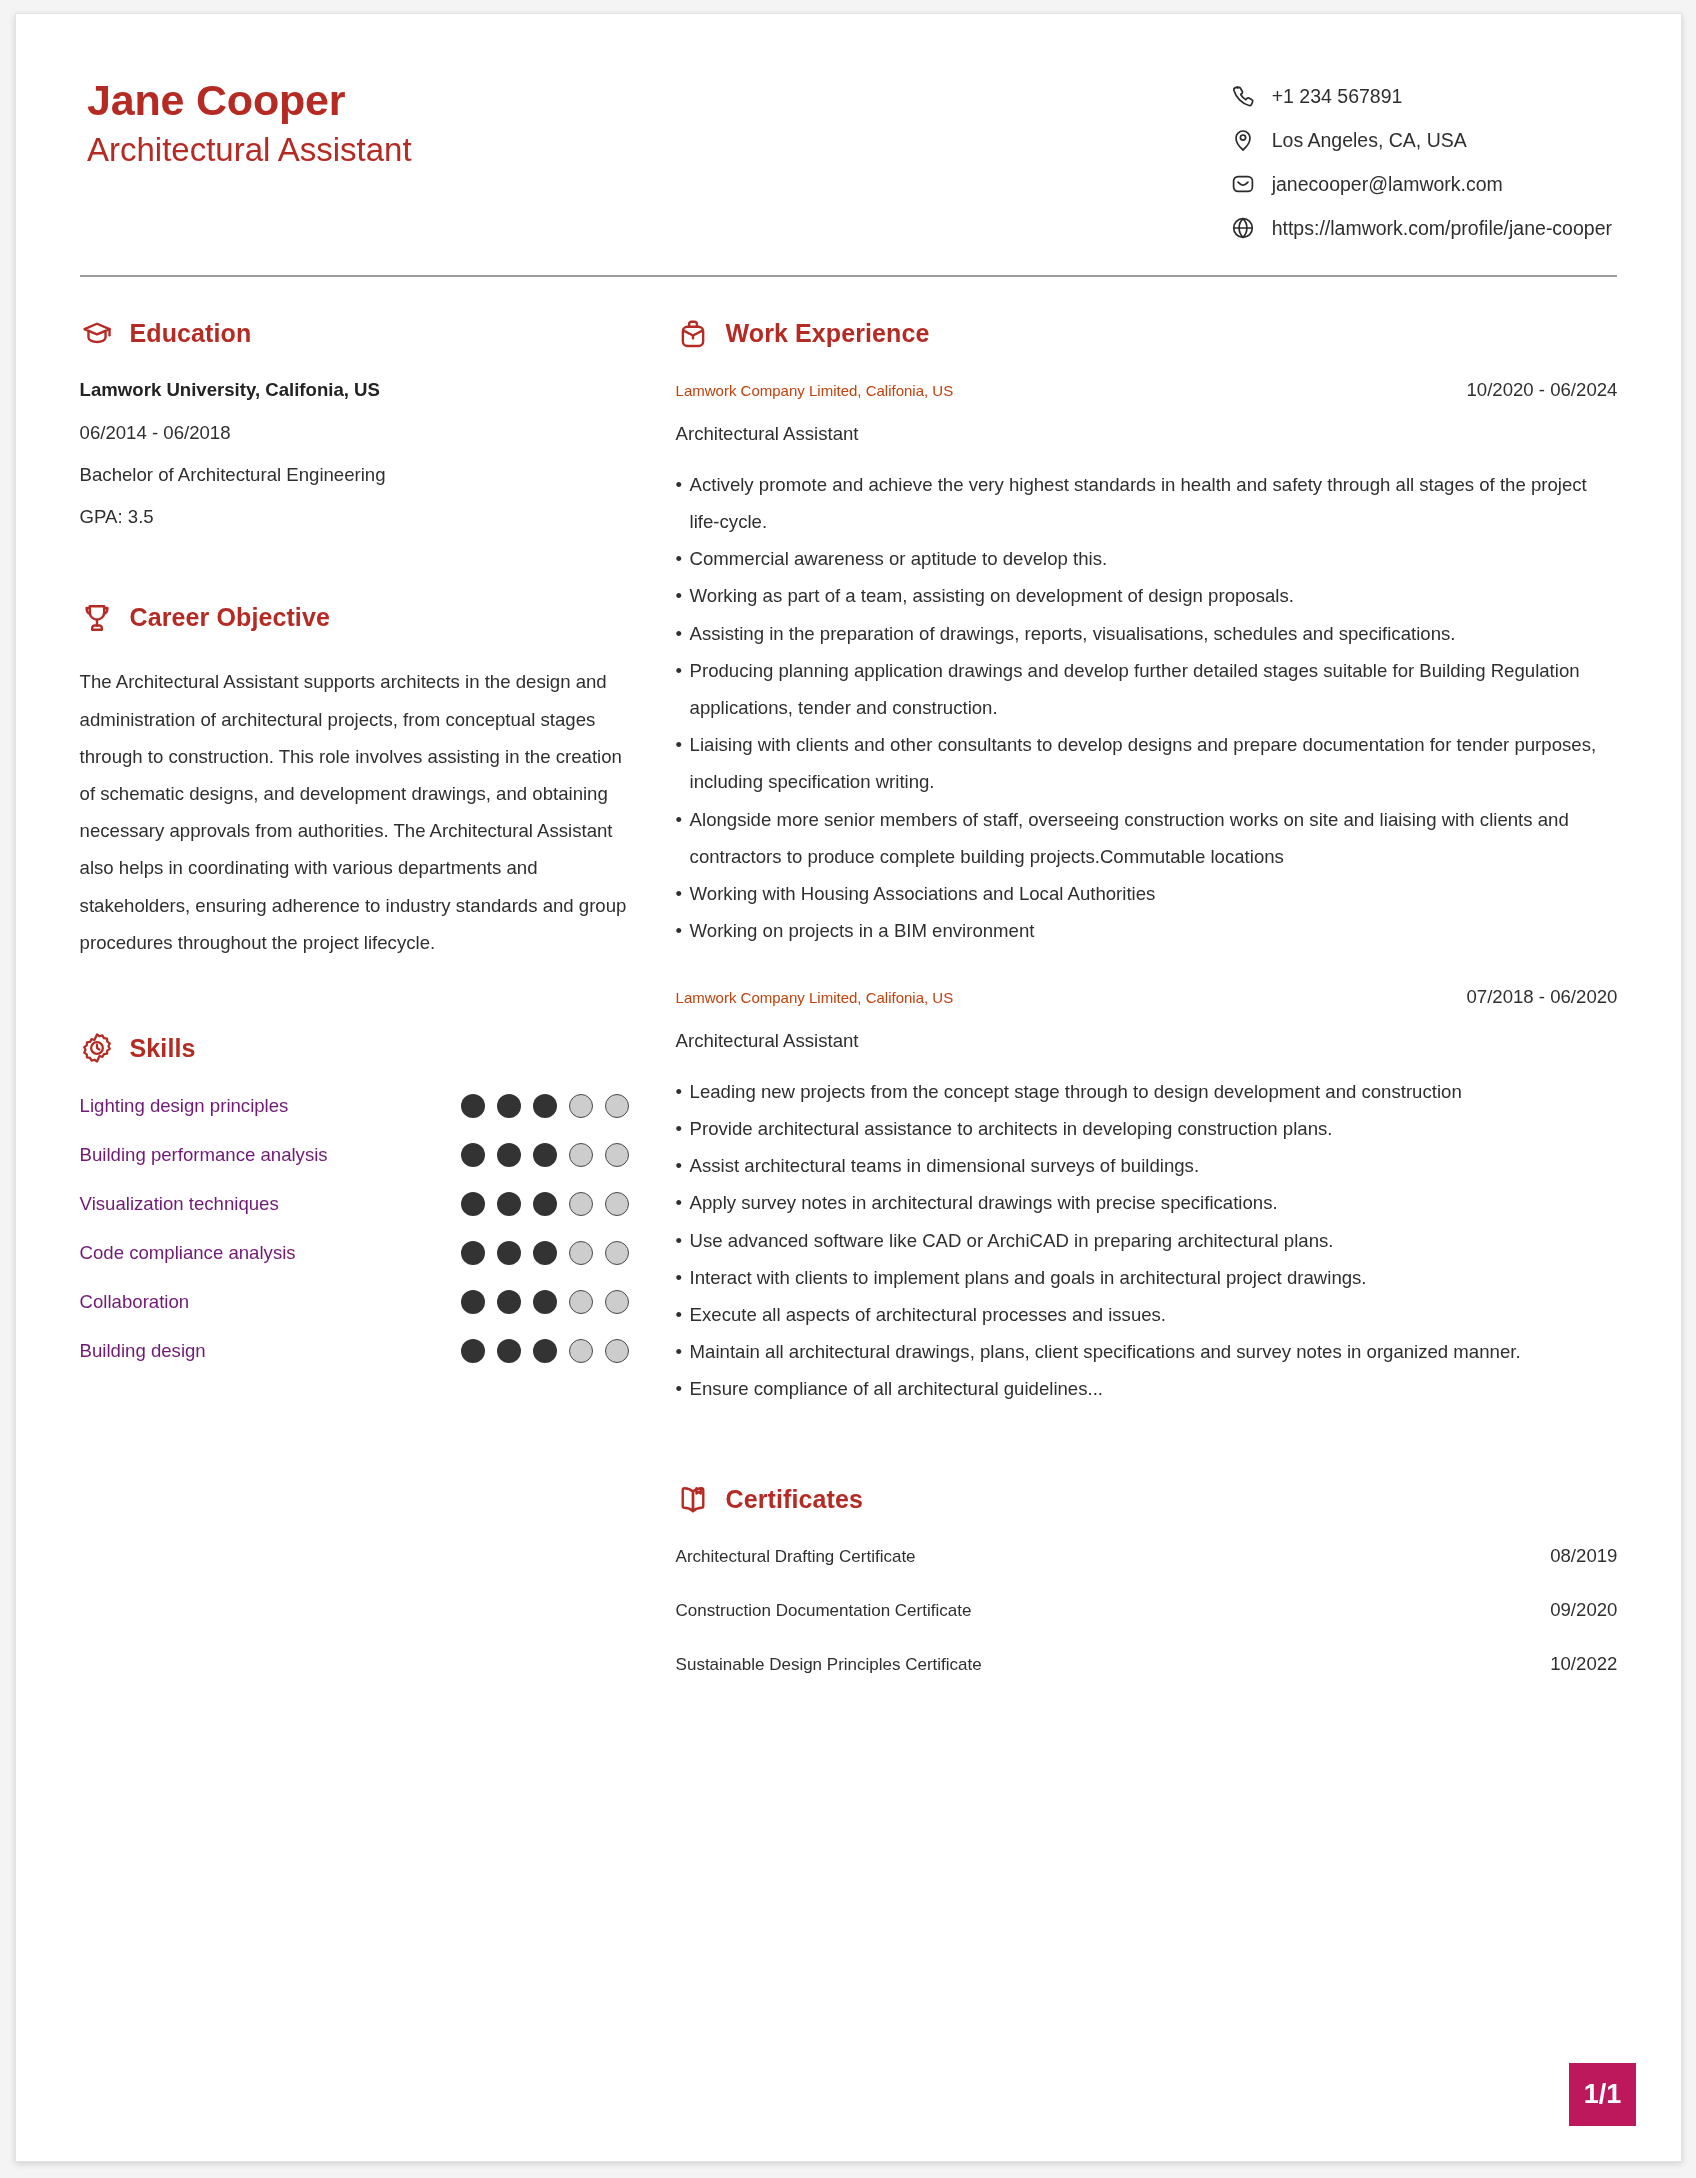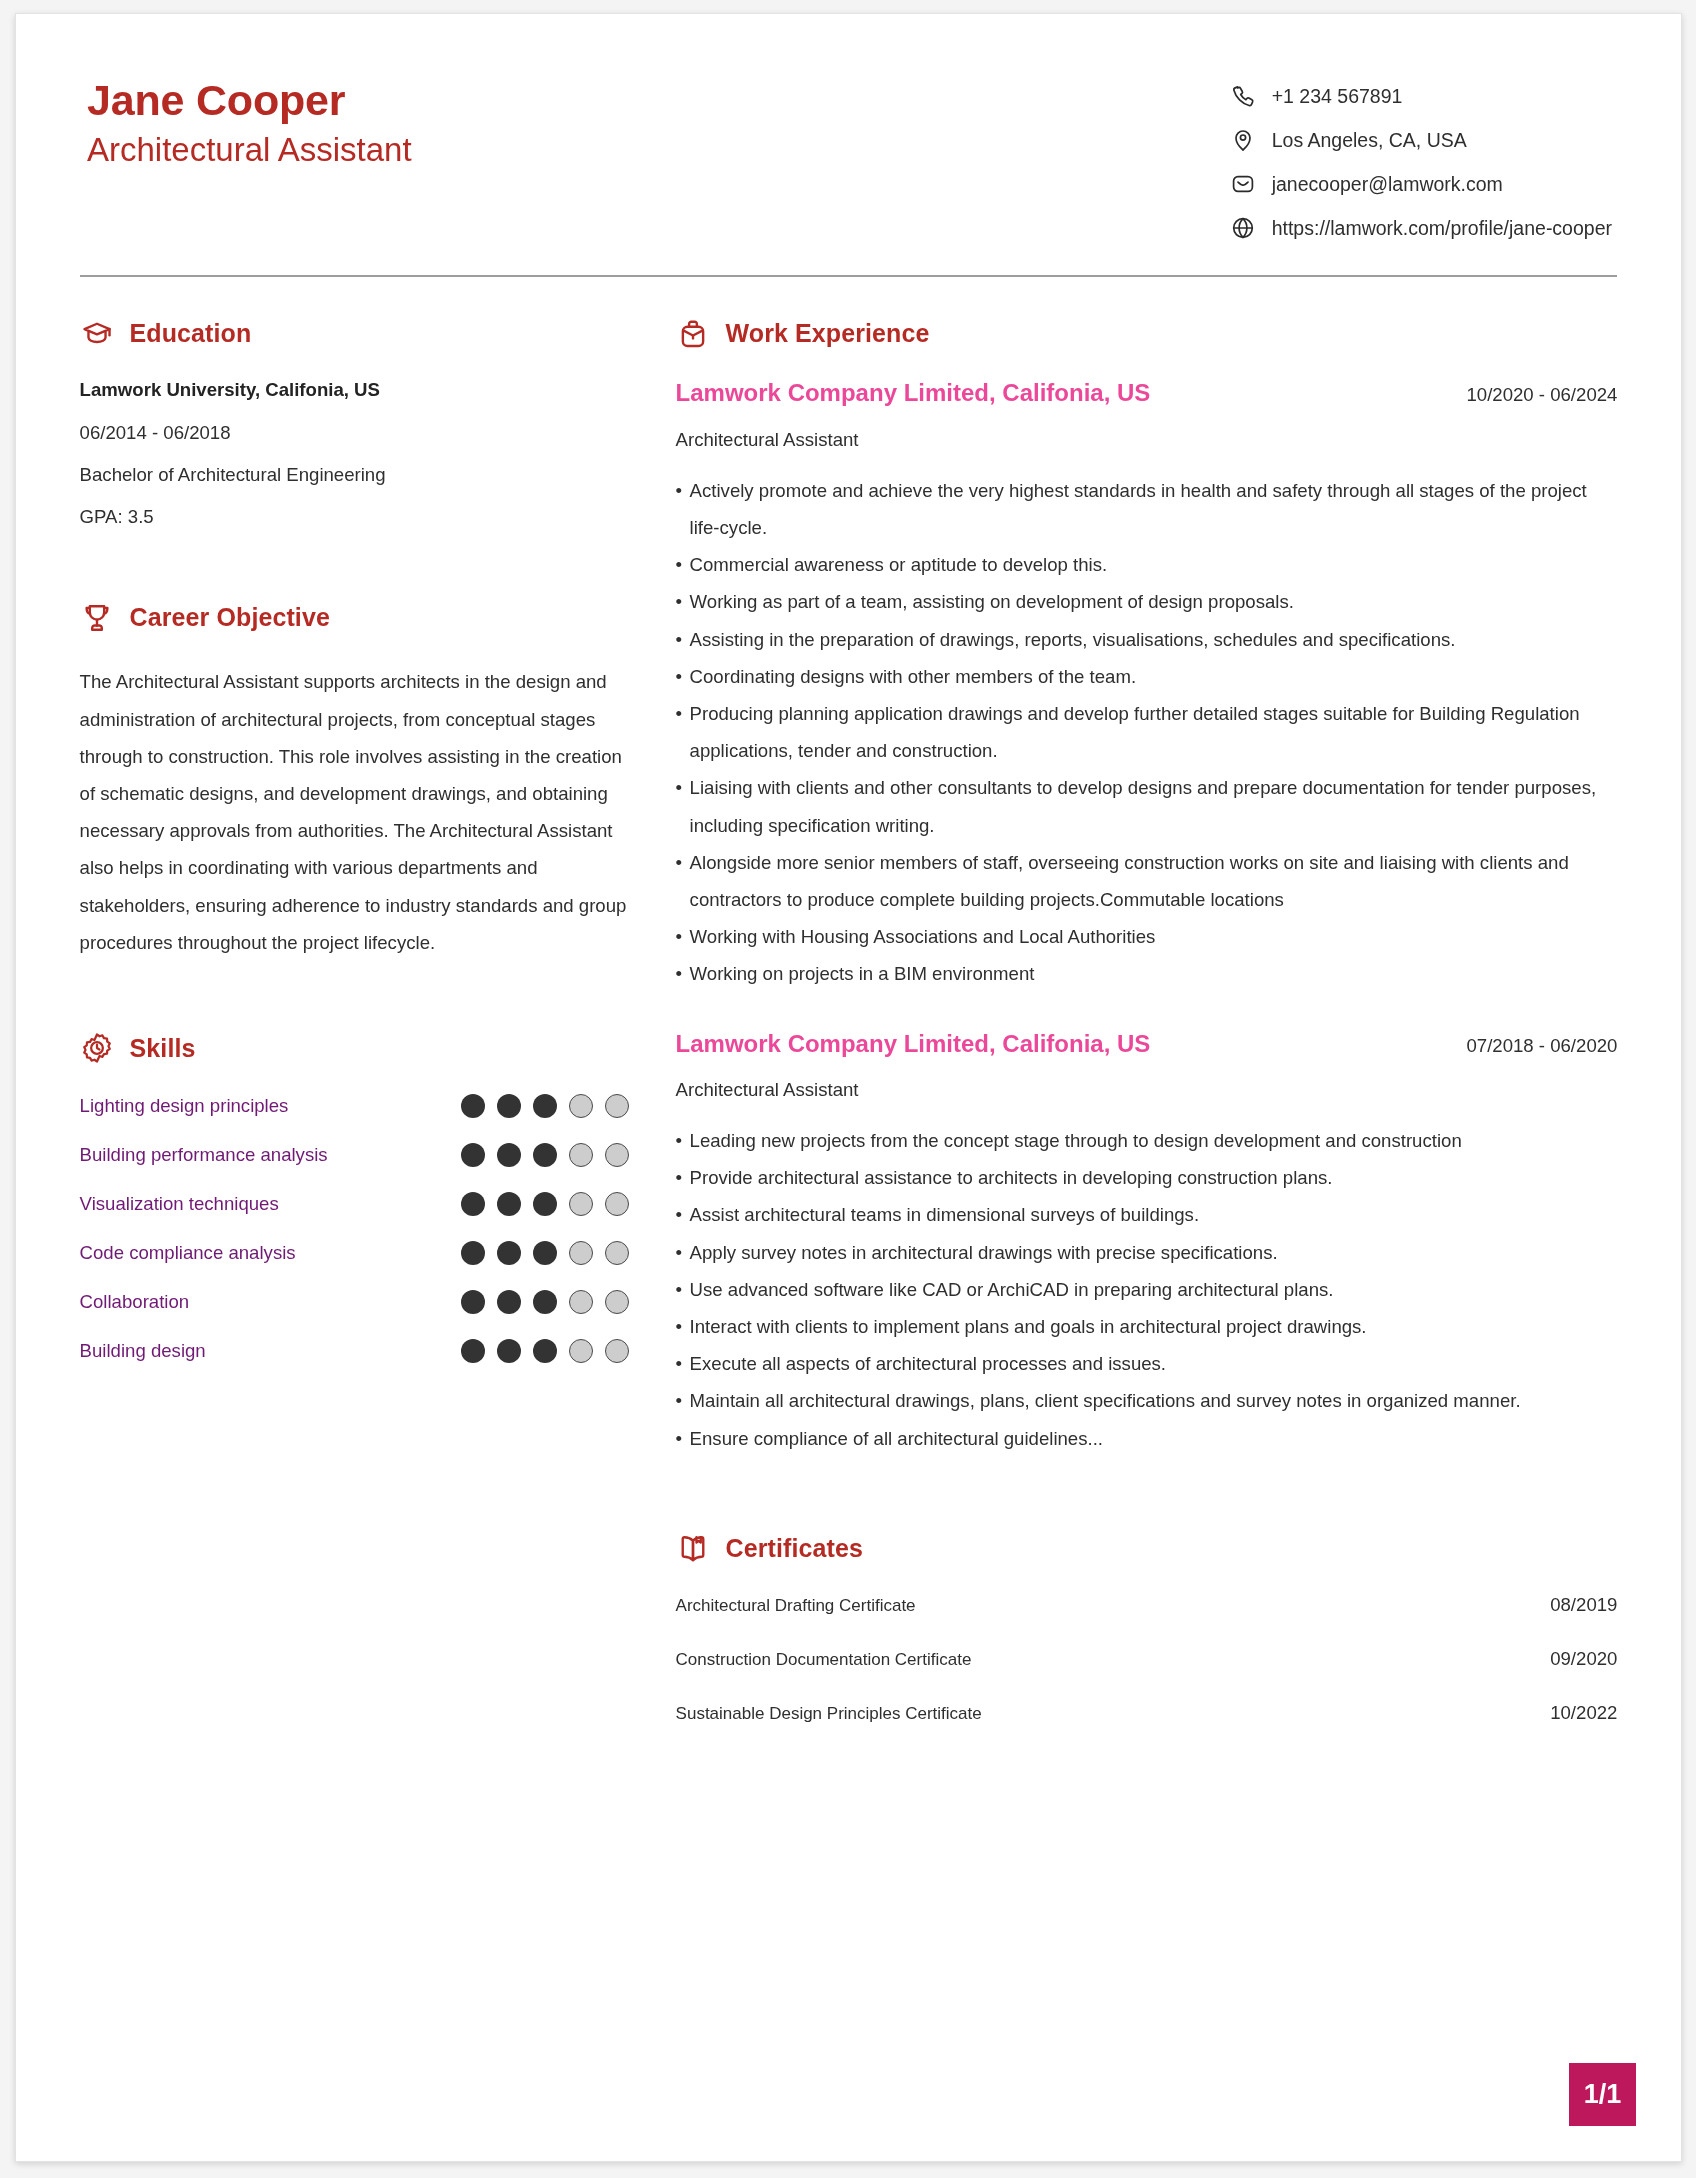--- a/index.html
+++ b/index.html
@@ -187,23 +187,23 @@
   .job { margin-bottom: 0; }
 
   .job-headline {
     display: flex;
     justify-content: space-between;
     align-items: baseline;
     gap: 18.6px;
     margin-bottom: 21.3px;
   }
   .job-company {
-    font-size: 24px;
-    font-weight: 700;
-    color: #ec4899;
+    font-size: 15px;
+    font-weight: 400;
+    color: #c2410c;
   }
   .job-dates {
     font-size: 18.6px;
     color: #2f2f2f;
     white-space: nowrap;
   }
   .job-role {
     font-size: 18.6px;
     color: #2f2f2f;
     margin-bottom: 21.3px;
@@ -462,21 +462,20 @@
                 <div class="job-headline">
                   <span class="job-company">Lamwork Company Limited, Califonia, US</span>
                   <span class="job-dates">10/2020 - 06/2024</span>
                 </div>
                 <div class="job-role">Architectural Assistant</div>
                 <ul class="bullets">
                   <li>Actively promote and achieve the very highest standards in health and safety through all stages of the project life-cycle.</li>
                   <li>Commercial awareness or aptitude to develop this.</li>
                   <li>Working as part of a team, assisting on development of design proposals.</li>
                   <li>Assisting in the preparation of drawings, reports, visualisations, schedules and specifications.</li>
-                  <li>Coordinating designs with other members of the team.</li>
                   <li>Producing planning application drawings and develop further detailed stages suitable for Building Regulation applications, tender and construction.</li>
                   <li>Liaising with clients and other consultants to develop designs and prepare documentation for tender purposes, including specification writing.</li>
                   <li>Alongside more senior members of staff, overseeing construction works on site and liaising with clients and contractors to produce complete building projects.Commutable locations</li>
                   <li>Working with Housing Associations and Local Authorities</li>
                   <li>Working on projects in a BIM environment</li>
                 </ul>
               </div>
               <div class="job-gap"></div>
               <div class="job">
                 <div class="job-headline">

